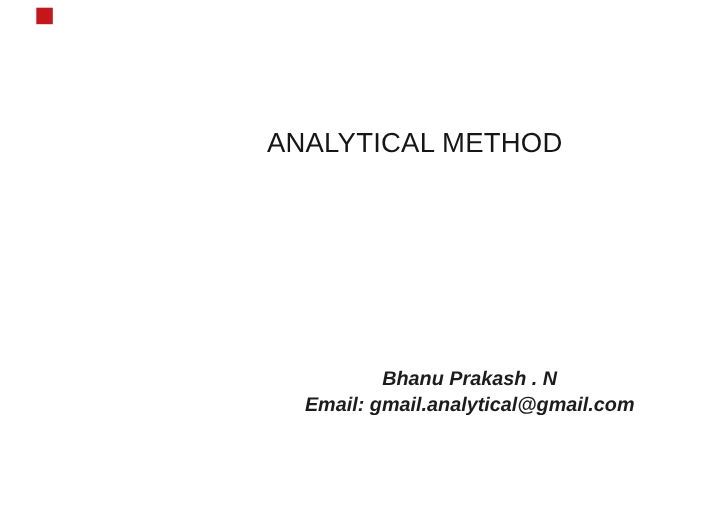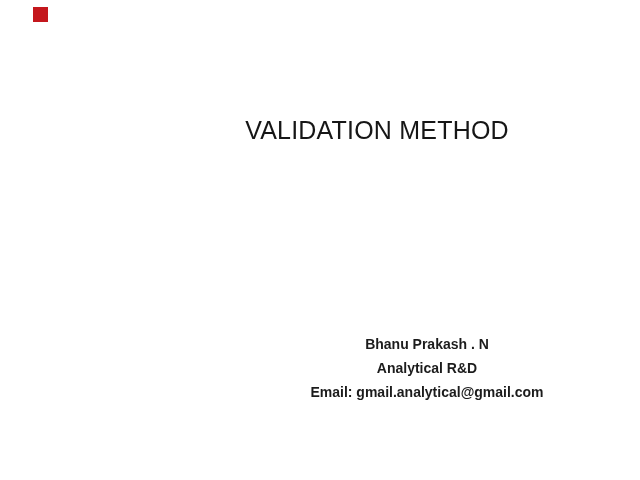--- a/index.html
+++ b/index.html
@@ -39,37 +39,37 @@
     color: #161616;
     letter-spacing: 0.2px;
     white-space: nowrap;
   }
   .author-block {
     position: absolute;
     top: 332px;
     left: 277px;
     width: 300px;
     text-align: center;
-    font-size: 14px;
+    font-size: 18px;
     line-height: 24px;
     font-weight: 700;
     color: #1c1c1c;
     white-space: nowrap;
+    font-style: italic;
   }
 </style>
 </head>
 <body>
 
 <div class="slide">
 
   <div class="red-square"></div>
 
   <div class="slide-title">
-    <div>VALIDATION METHOD</div>
+    <div>ANALYTICAL METHOD</div>
   </div>
 
   <div class="author-block">
     <div>Bhanu Prakash . N</div>
-    <div>Analytical R&amp;D</div>
     <div>Email: gmail.analytical@gmail.com</div>
   </div>
 
 </div>
 
 </body></html>

